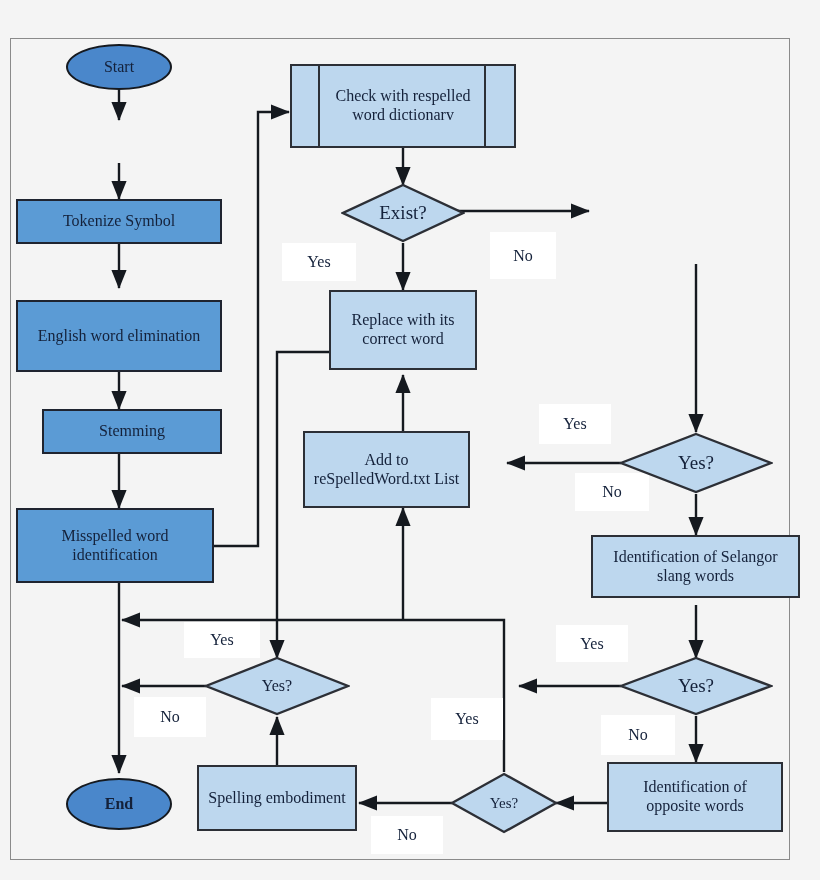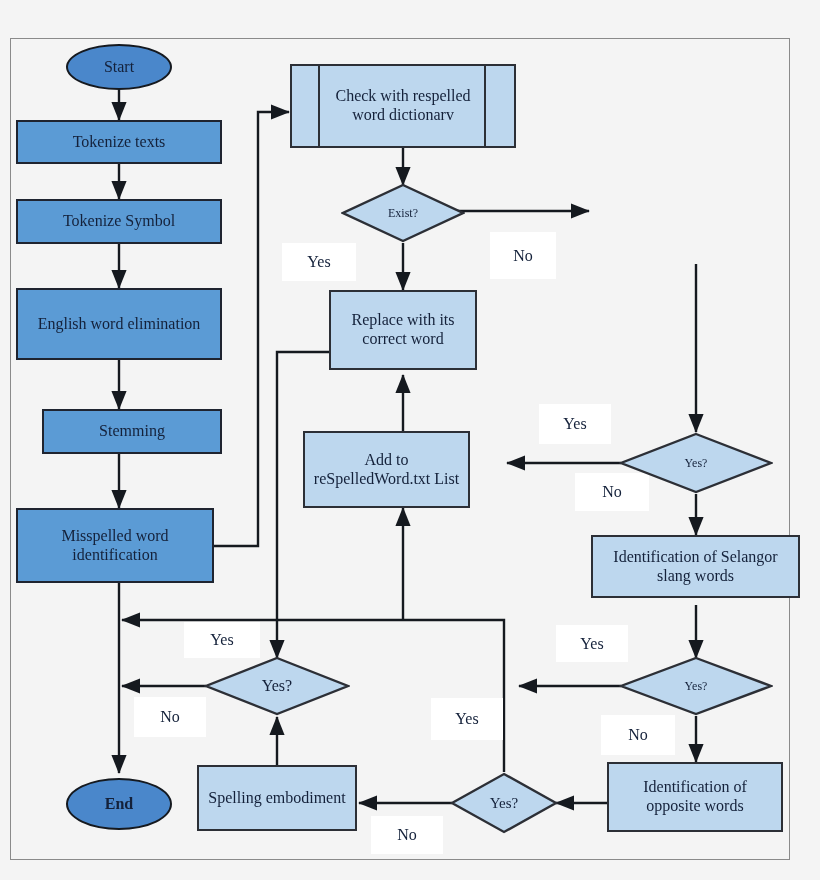--- a/index.html
+++ b/index.html
@@ -69,21 +69,21 @@
     color:#14213a;line-height:1.18;
   }
   .diamond{
     position:absolute;
     z-index:3;
   }
   .diamond svg{position:absolute;left:0;top:0;}
   .diamond .dlabel{
     position:absolute;left:0;top:0;right:0;bottom:0;
     display:flex;align-items:center;justify-content:center;
-    font-size:12px;color:#14213a;
+    font-size:19px;color:#14213a;
     pointer-events:none;
   }
   .edge-label{
     position:absolute;
     background:#ffffff;
     color:#14213a;
     font-size:16px;
     display:flex;align-items:center;justify-content:center;
     z-index:2;
   }
@@ -143,25 +143,24 @@
       <path d="M403,431 L403,375"></path>
 
       <path d="M403,620 L403,508"></path>
 
       <path d="M329,352 L277,352 L277,658"></path>
     </g>
   </svg>
 
   <div class="node terminator" style="left:66px;top:44px;width:106px;height:46px;">Start</div>
 
-  <div class="node proc-dark" style="left:16px;top:120px;width:206px;height:44px;">Tokenize texts</div>
 
   <div class="node proc-dark" style="left:16px;top:199px;width:206px;height:45px;">Tokenize Symbol</div>
 
-  <div class="node proc-dark" style="left:16px;top:288px;width:206px;height:72px;padding:0 10px;">English word elimination</div>
+  <div class="node proc-dark" style="left:16px;top:300px;width:206px;height:72px;padding:0 10px;">English word elimination</div>
 
   <div class="node proc-dark" style="left:16px;top:508px;width:198px;height:75px;padding:0 10px;">Misspelled word identification</div>
 
   <div class="node proc-dark" style="left:42px;top:409px;width:180px;height:45px;">Stemming</div>
 
   <div class="node terminator" style="left:66px;top:778px;width:106px;height:52px;font-weight:bold;">End</div>
 
   <div class="predef" style="left:290px;top:64px;width:226px;height:84px;">
     <span class="bar" style="left:26px;"></span>
     <span class="bar" style="left:192px;"></span>

